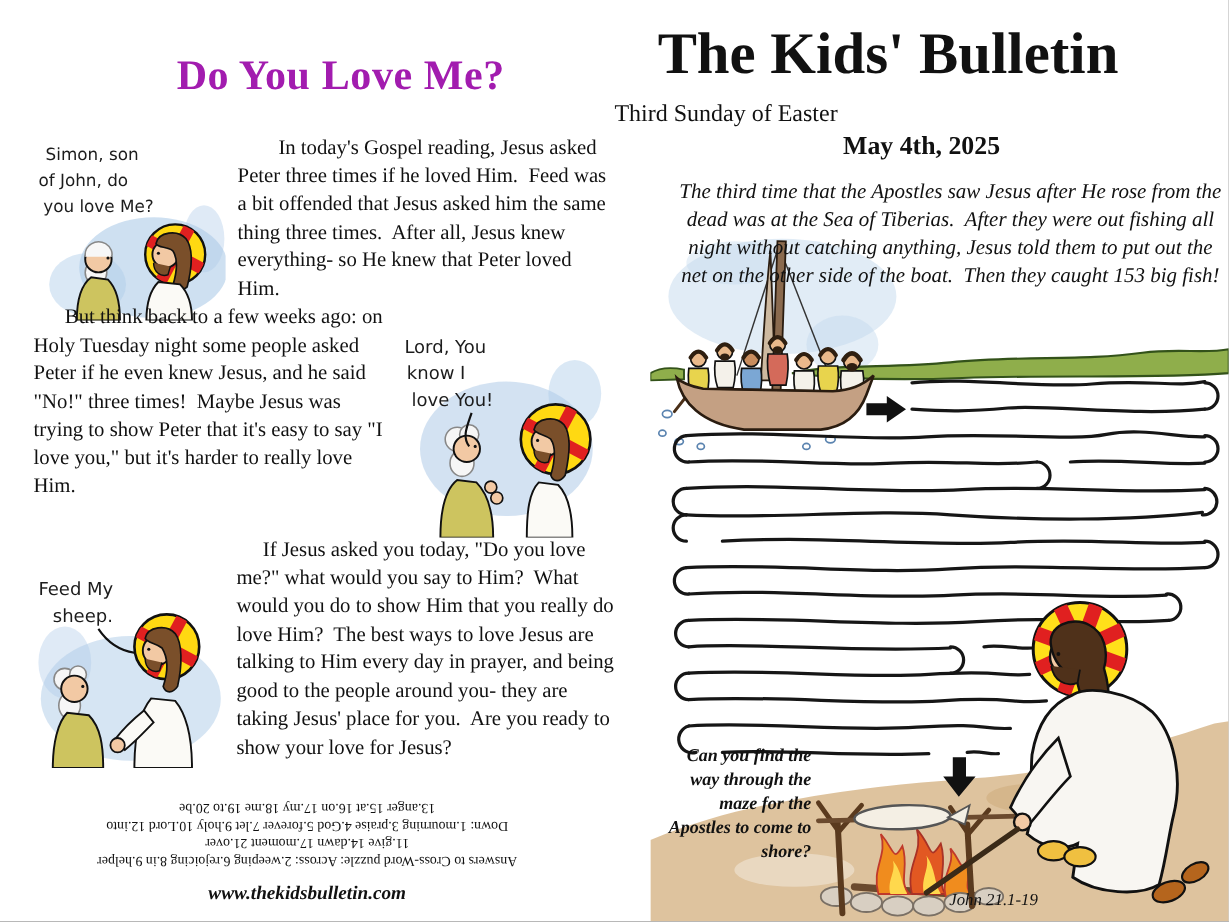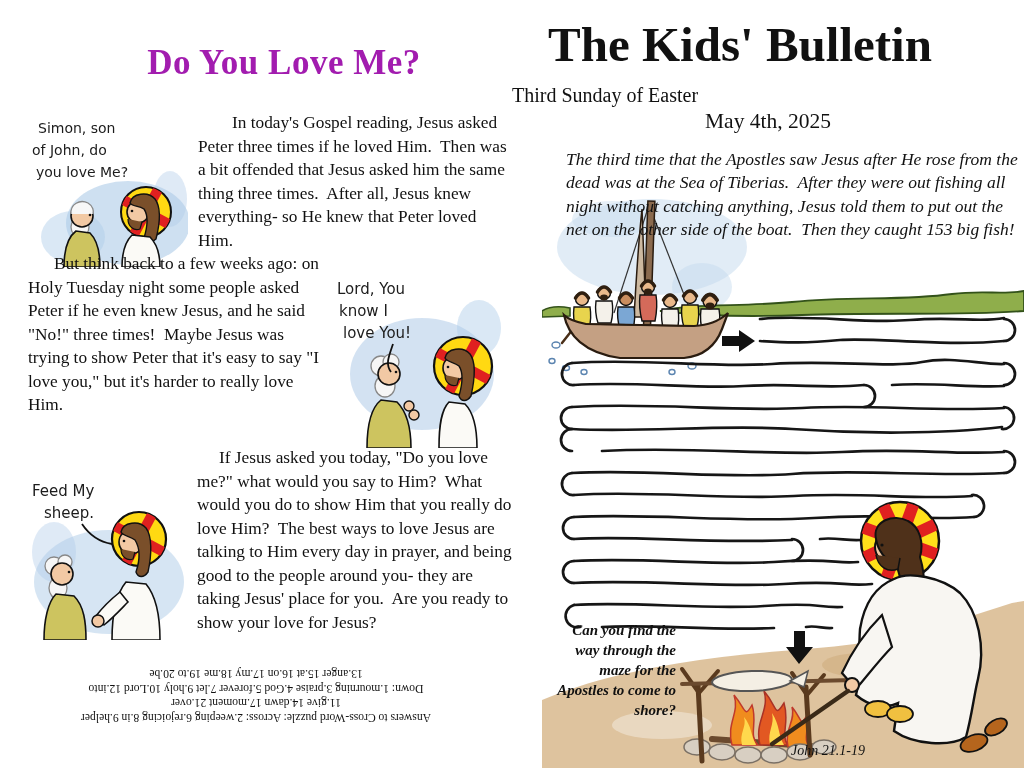--- a/index.html
+++ b/index.html
@@ -16,22 +16,22 @@
   .c1{float:left;margin:6px 10px 2px 0;}
   .c2{float:right;margin:24px 0 2px 4px;}
   .c3{float:left;margin:28px 8px 2px 0;}
   .answers{left:0;top:666px;width:512px;text-align:center;font-size:11.6px;line-height:1.26;
            transform:rotate(180deg);}
   .website{left:0;top:736px;width:512px;text-align:center;font-size:16px;font-weight:bold;
            font-style:italic;}
   
   .rp-title{left:484px;top:16px;width:512px;text-align:center;font-size:49px;font-weight:bold;z-index:2;}
   .rp-sub1{left:512px;top:84px;width:512px;font-size:20px;font-weight:normal;z-index:2;}
-  .rp-sub2{left:512px;top:109px;width:512px;text-align:center;font-size:21.5px;font-weight:normal;z-index:2;}
-  .rp-intro{left:566px;top:148px;width:452px;font-style:italic;font-size:17.5px;
+  .rp-sub2{left:512px;top:109px;width:512px;text-align:center;font-size:21.5px;font-weight:bold;z-index:2;}
+  .rp-intro{left:566px;top:148px;width:452px;text-align:center;font-style:italic;font-size:17.5px;
             line-height:1.33;z-index:2;white-space:pre-wrap;}
   .rp-art{left:542px;top:195px;z-index:1;}
   .rp-prompt{left:548px;top:620px;width:128px;text-align:right;font-weight:bold;font-style:italic;
              font-size:15px;line-height:1.34;z-index:3;}
   .rp-caption{left:768px;top:743px;width:120px;text-align:center;font-style:italic;font-size:14px;z-index:3;}
   .speech{font-family:"DejaVu Sans",sans-serif;fill:#1c1c1c;}
 </style>
 </head>
 <body>
 
@@ -69,21 +69,21 @@
         <circle cx="110" cy="95" r="11" fill="#f2c9a4" stroke="#111" stroke-width="1.6"></circle>
         <path d="M102 86 C104 76 120 74 127 82 C133 90 132 106 128 122 C124 126 118 126 116 121 C120 108 120 98 116 92 C111 88 104 90 102 86 Z" fill="#7a4f2a" stroke="#111" stroke-width="1.4"></path>
         <path d="M100 102 C100 110 106 114 112 112 L114 105" fill="#7a4f2a" stroke="#111" stroke-width="1.2"></path>
         <circle cx="104" cy="94" r="1.3" fill="#111"></circle>
         <path d="M94 150 C94 134 98 124 104 118 L122 120 C130 128 132 140 132 150 Z" fill="#fbfaf6" stroke="#111" stroke-width="1.6"></path>
       </g>
       <text class="speech" x="10" y="16" font-size="14">Simon, son</text>
       <text class="speech" x="4" y="38" font-size="14">of John, do</text>
       <text class="speech" x="8" y="60" font-size="14">you love Me?</text>
     </svg>
-    <p>In today's Gospel reading, Jesus asked Peter three times if he loved Him.  Then was a bit offended that Jesus asked him the same thing three times.  After all, Jesus knew everything- so He knew that Peter loved Him.</p>
+    <p>In today's Gospel reading, Jesus asked Peter three times if he loved Him.  Feed was a bit offended that Jesus asked him the same thing three times.  After all, Jesus knew everything- so He knew that Peter loved Him.</p>
   </div>
 
   <div class="abs lp-sec" id="sec2">
     <svg class="c2" width="185" height="172" viewBox="0 0 185 172">
       <defs>
           <clipPath id="hc2">
             <circle cx="136" cy="90" r="29"></circle>
           </clipPath>
         </defs>
       <ellipse cx="95" cy="98" rx="72" ry="56" fill="#aecbe8" opacity="0.55"></ellipse>
@@ -163,20 +163,21 @@
     </svg>
     <p>If Jesus asked you today, "Do you love me?" what would you say to Him?  What would you do to show Him that you really do love Him?  The best ways to love Jesus are talking to Him every day in prayer, and being good to the people around you- they are taking Jesus' place for you.  Are you ready to show your love for Jesus?</p>
   </div>
 
   <div class="abs answers">
     <div>Answers to Cross-Word puzzle: Across: 2.weeping 6.rejoicing 8.in 9.helper</div>
     <div>11.give 14.dawn 17.moment 21.over</div>
     <div>Down: 1.mourning 3.praise 4.God 5.forever 7.let 9.holy 10.Lord 12.into</div>
     <div>13.anger 15.at 16.on 17.my 18.me 19.to 20.be</div>
   </div>
+  <div class="abs website">www.thekidsbulletin.com</div>
 
   <h1 class="abs rp-title" style="margin:0;">The Kids' Bulletin</h1>
   <div class="abs rp-sub1">Third Sunday of Easter</div>
   <div class="abs rp-sub2">May 4th, 2025</div>
   <div class="abs rp-intro">The third time that the Apostles saw Jesus after He rose from the dead was at the Sea of Tiberias.  After they were out fishing all night without catching anything, Jesus told them to put out the net on the other side of the boat.  Then they caught 153 big fish!</div>
 
   <svg class="abs rp-art" width="482" height="573" viewBox="0 0 482 573">
     <defs>
         <clipPath id="hc5">
           <circle cx="358" cy="346" r="39"></circle>

